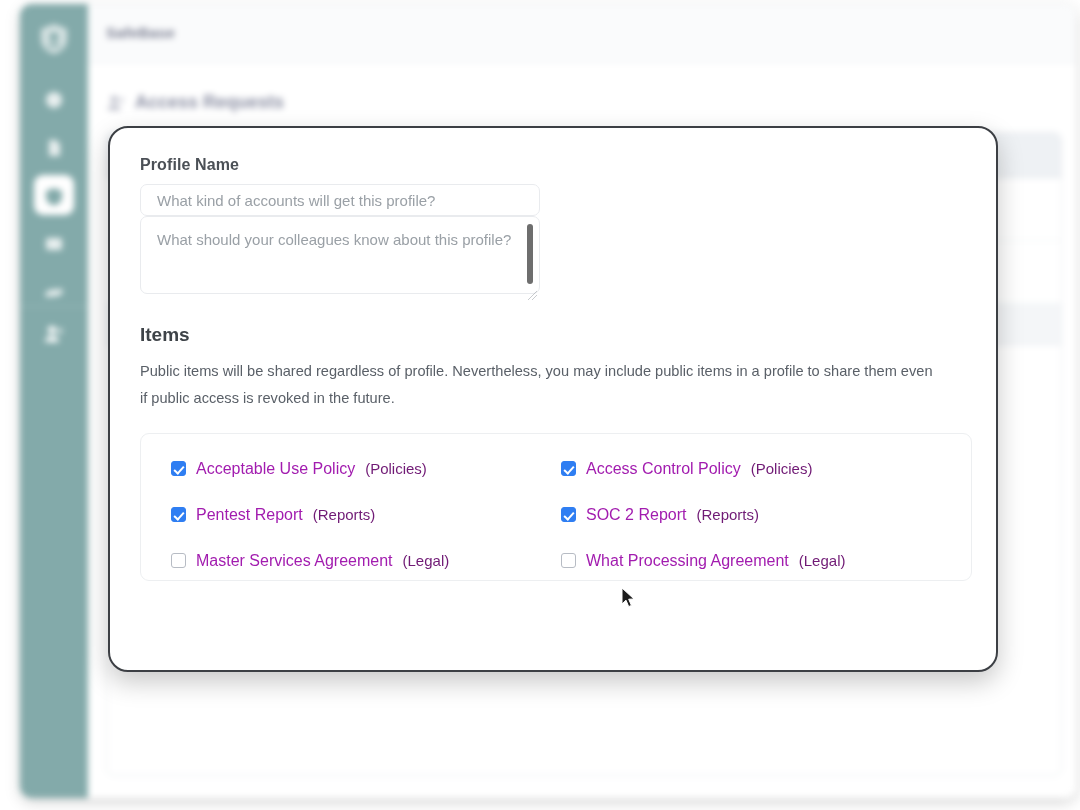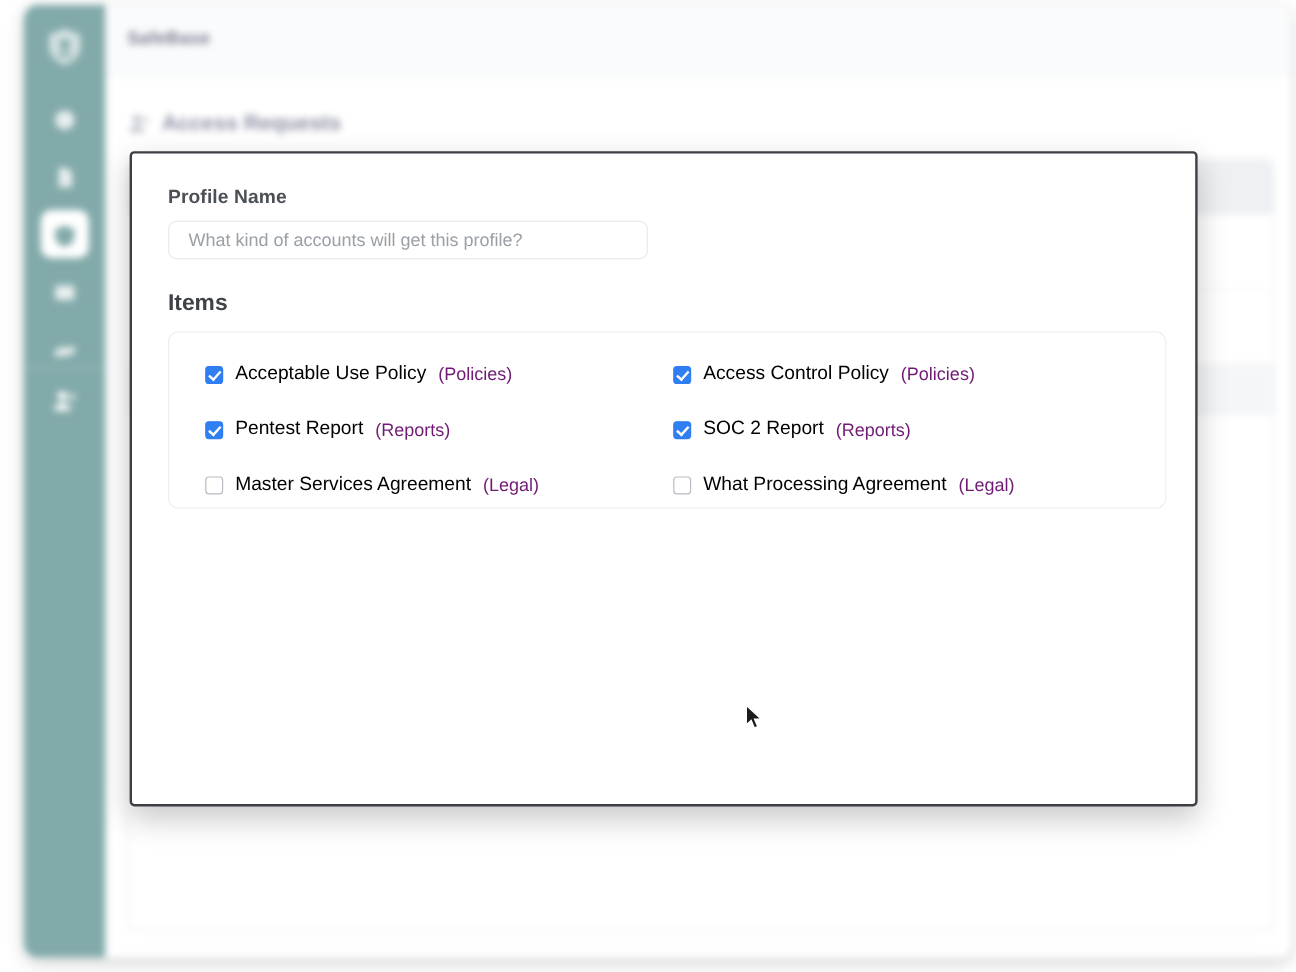--- a/index.html
+++ b/index.html
@@ -104,21 +104,21 @@
     height:40px;background:#f4f6f8;border-bottom:1px solid #e6e9ed;display:flex;align-items:center;
   }
   #bg-table .section-band span{font-size:12.5px;color:#9aa0ad;padding-left:10px;font-weight:600;}
 
   
   #modal{
     position:absolute;
     left:108px;top:126px;width:890px;height:546px;
     background:#ffffff;
     border:2px solid #3c3f44;
-    border-radius:4px;
+    border-radius:20px;
     box-sizing:border-box;
     overflow:hidden;
     box-shadow:0 10px 26px rgba(0,0,0,.22);
   }
   #modal .mbody{
     padding:28px 30px 0 30px;
   }
   .field-label{
     font-size:16px;font-weight:700;color:#4b5056;margin:0 0 10px 0;letter-spacing:.1px;
   }
@@ -163,21 +163,21 @@
   .item-row{display:flex;align-items:center;gap:10px;position:relative;}
   .cb{
     width:15px;height:15px;box-sizing:border-box;border-radius:3px;flex:none;
     border:1.5px solid #b7bcc4;background:#ffffff;position:relative;
   }
   .cb.on{background:#2f7ef2;border-color:#2f7ef2;}
   .cb.on:after{
     content:"";position:absolute;left:4.4px;top:1.3px;width:4px;height:8px;
     border:solid #ffffff;border-width:0 2px 2px 0;transform:rotate(42deg);
   }
-  .item-label{font-size:16px;color:#000000;white-space:nowrap;}
+  .item-label{font-size:16px;color:#a21caf;white-space:nowrap;}
   .item-cat{font-size:15px;color:#701a75;}
 
   
   #cursor{
     position:absolute;left:621px;top:587px;width:16px;height:22px;z-index:60;
     pointer-events:none;
   }
 </style>
 </head>
 <body>
@@ -292,22 +292,32 @@
     </div>
   </div>
 </div>
 
 <div id="modal">
   <div class="mbody">
 
     <div class="field-label">Profile Name</div>
     <input class="text-input" type="text" placeholder="What kind of accounts will get this profile?" style="">
 
+    <div class="ta-wrap">
+      <textarea class="text-area" placeholder="What should your colleagues know about this profile?" style=""></textarea>
+      <div class="ta-scroll"></div>
+      <span class="ta-grip">
+        <svg viewBox="0 0 9 9" width="9" height="9">
+            <path d="M9 0 L0 9 M9 4 L4 9" stroke="#8a8f96" stroke-width="1" fill="none"></path>
+          </svg>
+      </span>
+    </div>
 
     <div class="section-title">Items</div>
+    <div class="section-desc">Public items will be shared regardless of profile. Nevertheless, you may include public items in a profile to share them even if public access is revoked in the future.</div>
 
     <div class="items-box">
       <div class="items-grid">
 
         <div class="item-row">
           <span class="cb on"></span>
           <span class="item-label">Acceptable Use Policy</span>
           <span class="item-cat">(Policies)</span>
         </div>
 

